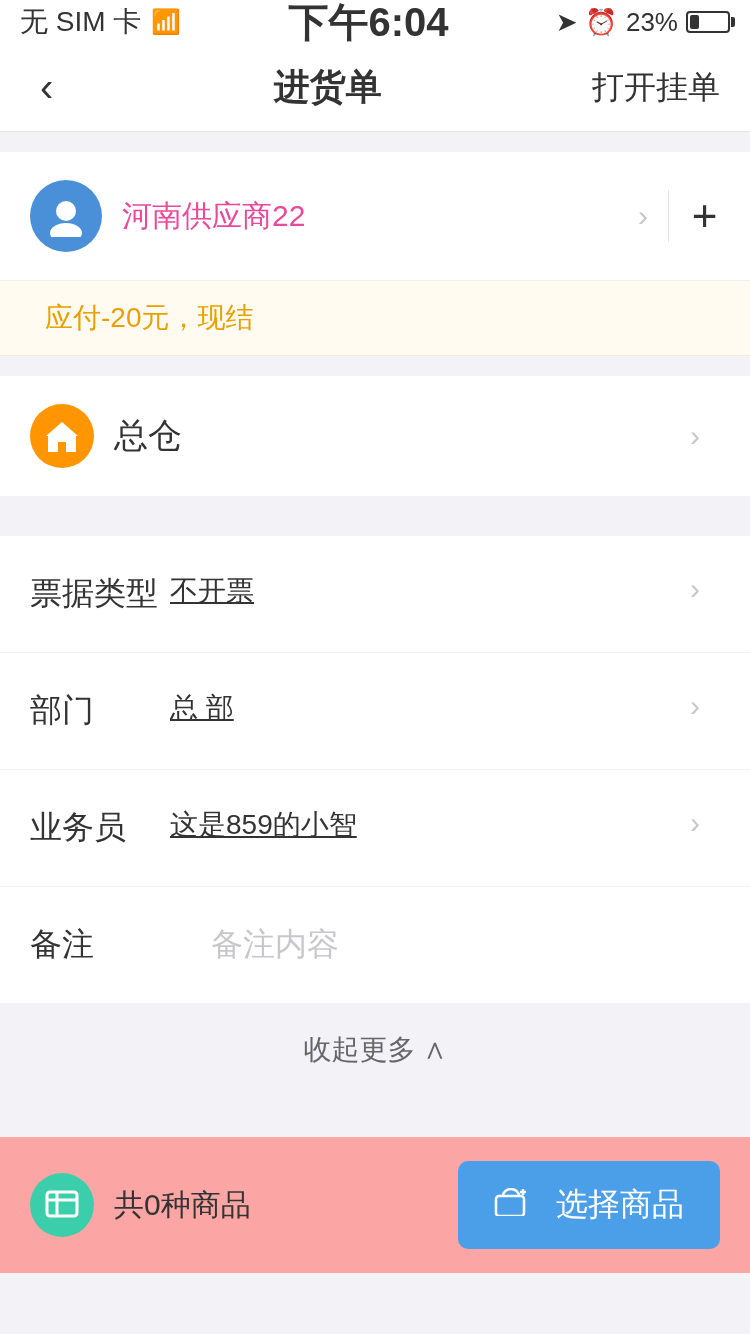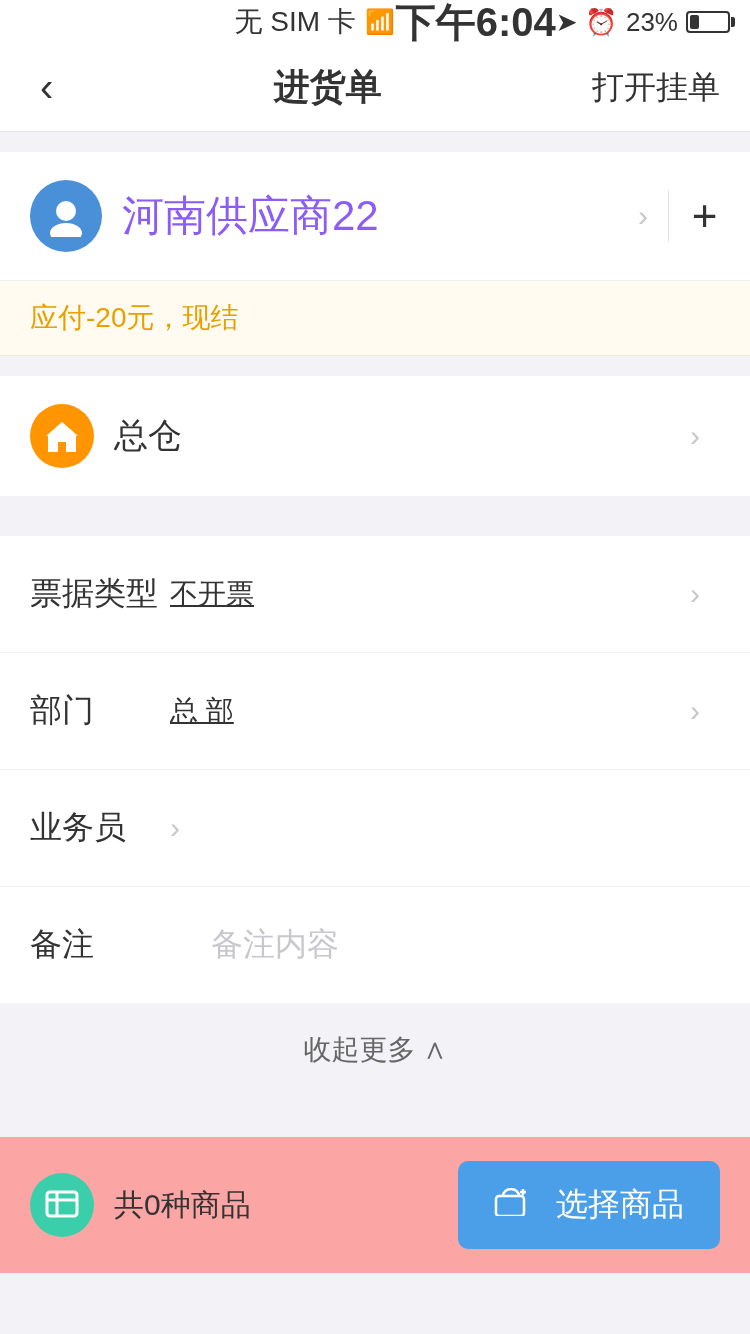--- a/index.html
+++ b/index.html
@@ -10,21 +10,21 @@
       background: #f2f2f7;
       font-family: -apple-system, "PingFang SC", "Helvetica Neue", sans-serif;
       font-size: 32px;
       color: #333;
     }
 
     
     .status-bar {
       display: flex;
       align-items: center;
-      justify-content: flex-end;
+      justify-content: space-between;
       background: #fff;
       height: 44px;
       padding: 0 20px;
       font-size: 28px;
       font-weight: 500;
     }
     .status-left { display: flex; align-items: center; gap: 10px; }
     .status-center { font-size: 40px; font-weight: 600; }
     .status-right { display: flex; align-items: center; gap: 8px; font-size: 26px; }
     .battery-icon {
@@ -110,22 +110,22 @@
       background: #4a90d9;
       display: flex;
       align-items: center;
       justify-content: center;
       margin-right: 20px;
       flex-shrink: 0;
     }
     .supplier-avatar svg { width: 42px; height: 42px; }
     .supplier-name {
       flex: 1;
-      font-size: 42px;
-      color: #8b5cf6;
+      font-size: 30px;
+      color: #ec4899;
     }
     .chevron-right {
       color: #c7c7cc;
       font-size: 30px;
       margin-right: 20px;
     }
     .add-btn {
       width: 52px;
       height: 52px;
       display: flex;
@@ -134,21 +134,21 @@
       font-size: 44px;
       color: #333;
       cursor: pointer;
       border-left: 1px solid #e5e5e5;
       padding-left: 20px;
     }
 
     
     .notice-bar {
       background: #fffbf0;
-      padding: 18px 30px;
+      padding: 18px 45px;
       font-size: 28px;
       color: #e8a000;
       border-bottom: 1px solid #f5ead0;
     }
 
     
     .warehouse-row {
       display: flex;
       align-items: center;
       padding: 28px 30px;
@@ -171,21 +171,21 @@
       color: #333;
     }
 
     
     .form-section {
       background: #fff;
       margin-top: 20px;
     }
     .form-row {
       display: flex;
-      align-items: center;
+      align-items: flex-start;
       padding: 36px 30px;
       border-bottom: 1px solid #f0f0f0;
       min-height: 100px;
     }
     .form-row:last-child {
       border-bottom: none;
       gap: 41px;
     }
     .form-label {
       font-size: 32px;
@@ -322,20 +322,21 @@
   </div>
 
   <div class="form-row">
     <span class="form-label">部门</span>
     <span class="form-value">总 部</span>
     <span class="chevron-right">›</span>
   </div>
 
   <div class="form-row">
     <span class="form-label">业务员</span>
+    <span class="form-value">这是859的小智</span>
     <span class="chevron-right">›</span>
   </div>
 
   <div class="form-row">
     <span class="form-label">备注</span>
     <span class="form-placeholder">备注内容</span>
   </div>
 </div>
 
 <div class="collapse-btn">收起更多 ∧</div>

